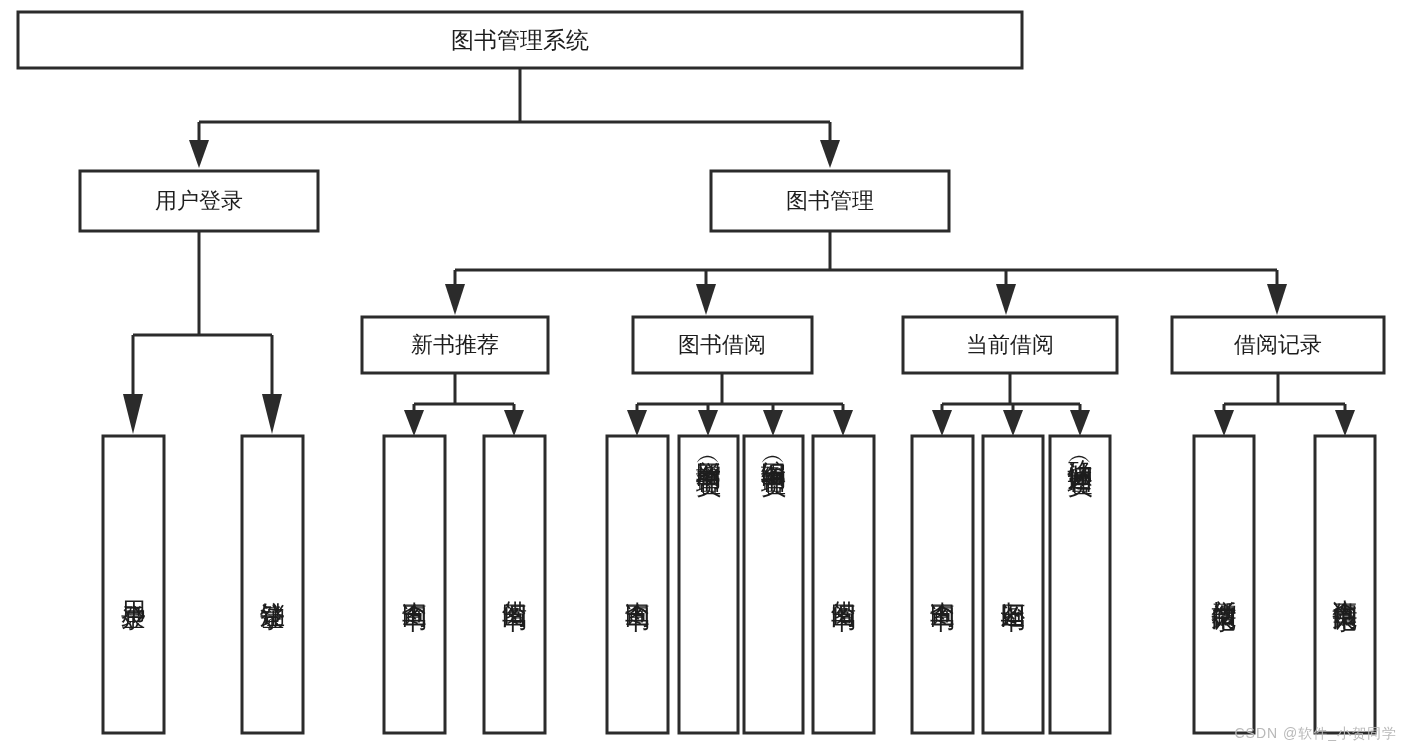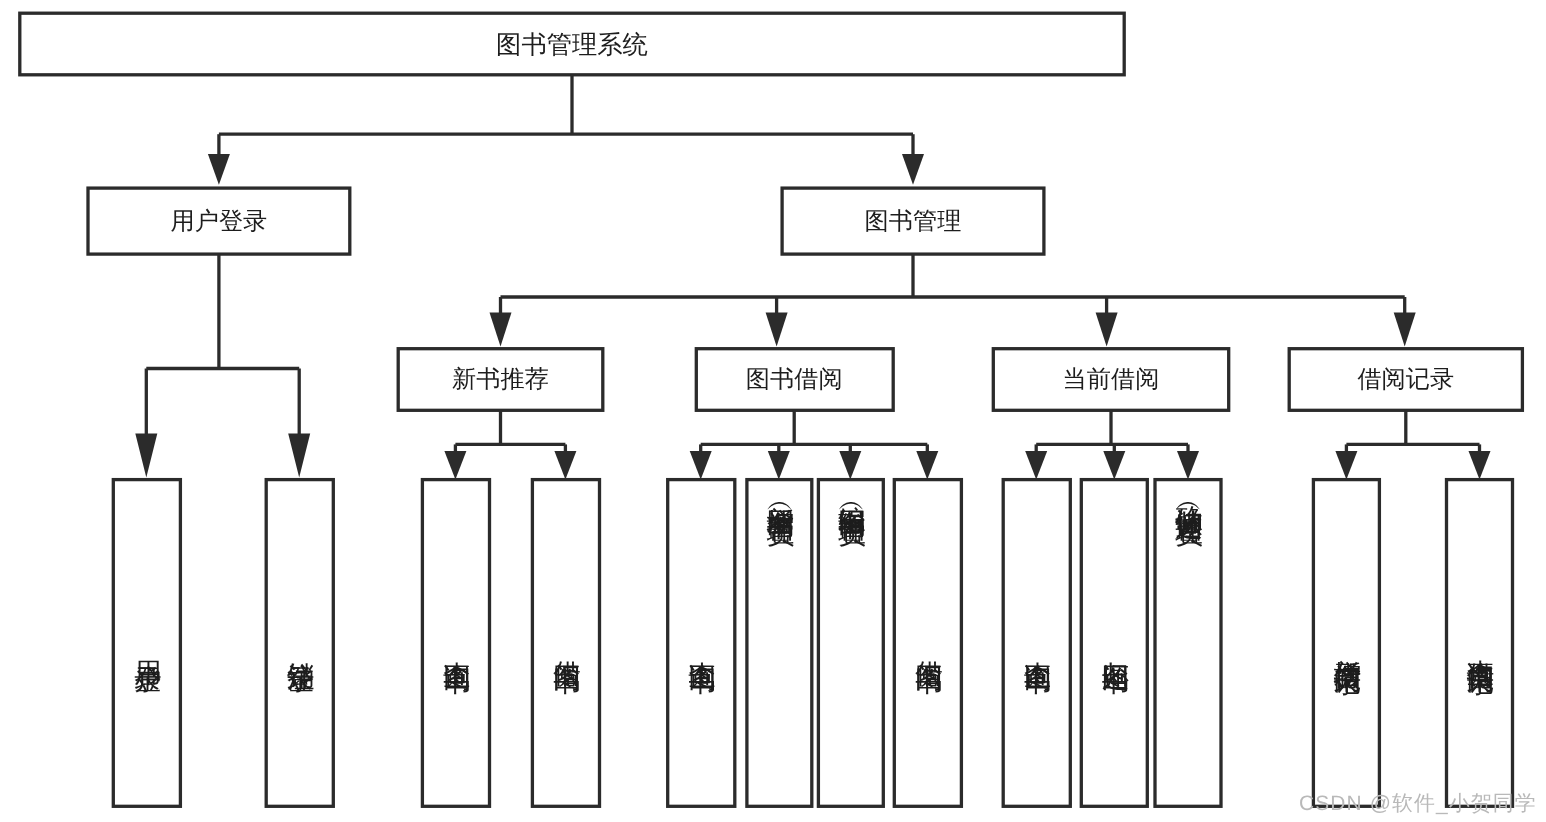--- a/index.html
+++ b/index.html
@@ -35,21 +35,21 @@
     font-size:25px;
     line-height:1.08;
     letter-spacing:2px;
     color:#1d1d1d;
     white-space:nowrap;
   }
   .watermark{
     position:absolute;
     right:8px;bottom:4px;
     font-family:"Liberation Sans","DejaVu Sans",sans-serif;
-    font-size:19px;
+    font-size:14px;
     color:#b9b9b9;
     letter-spacing:1px;
     white-space:nowrap;
   }
 </style>
 </head>
 <body>
 
 <div id="stage">
 

